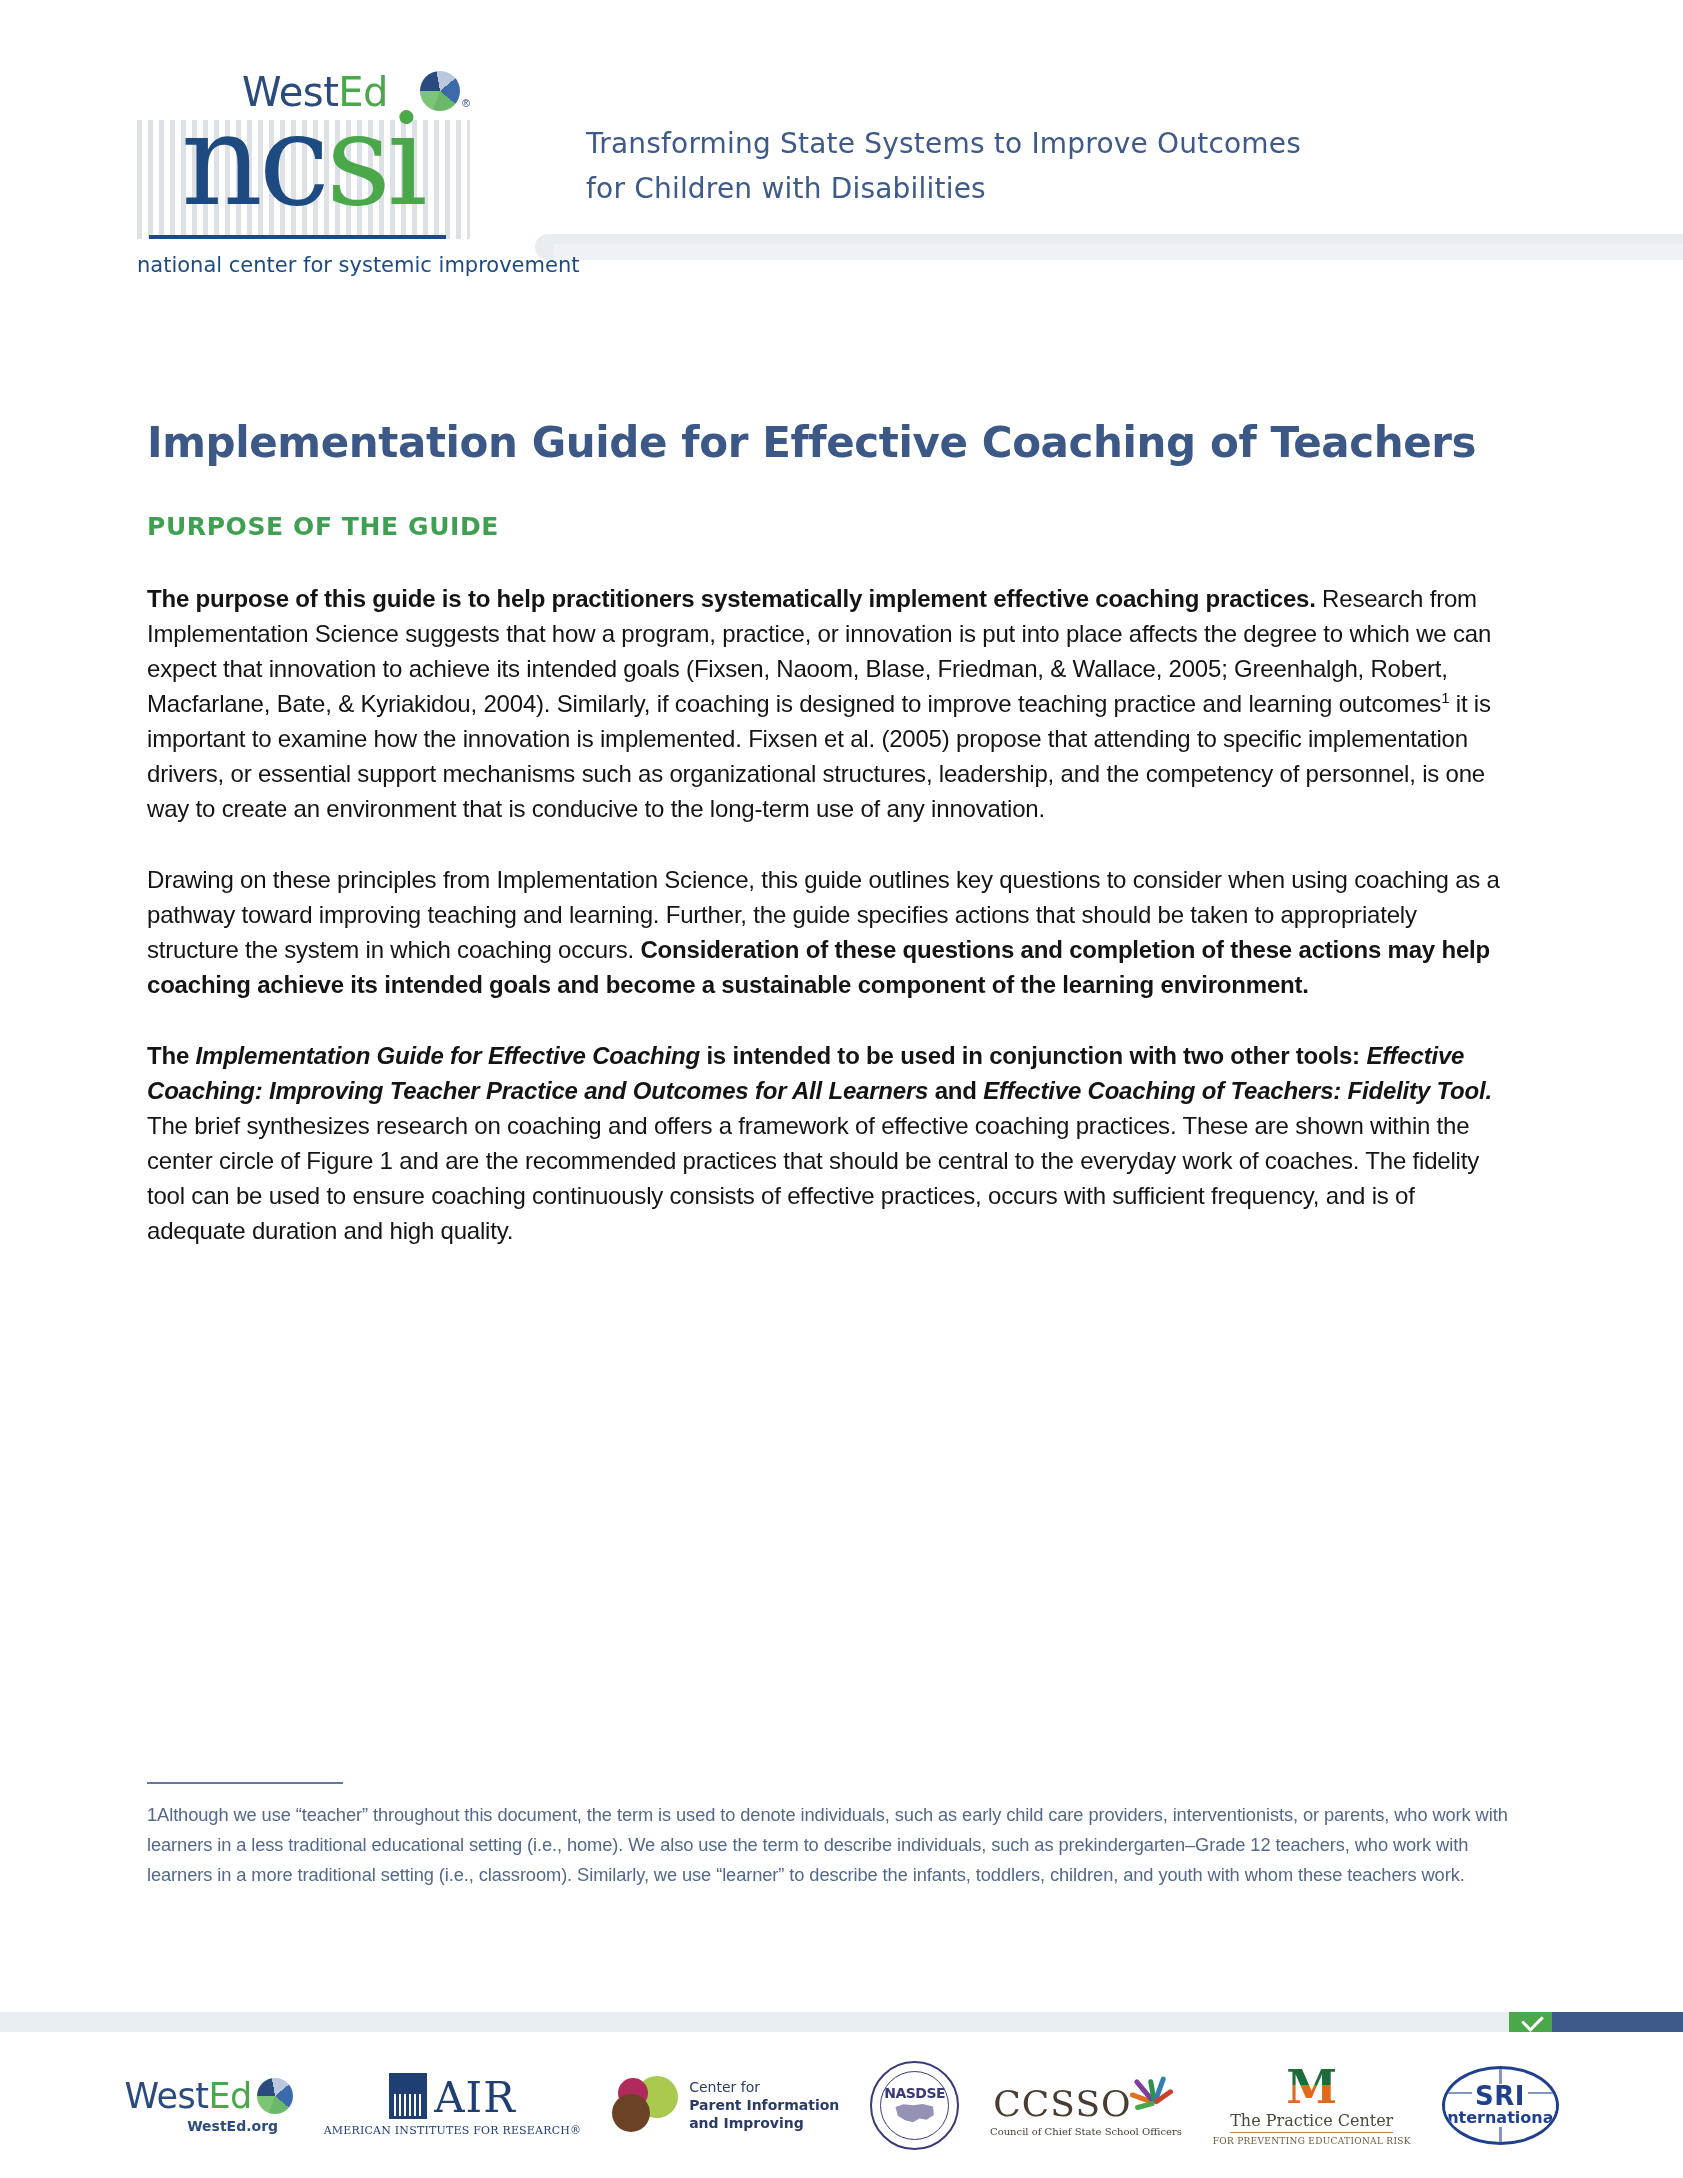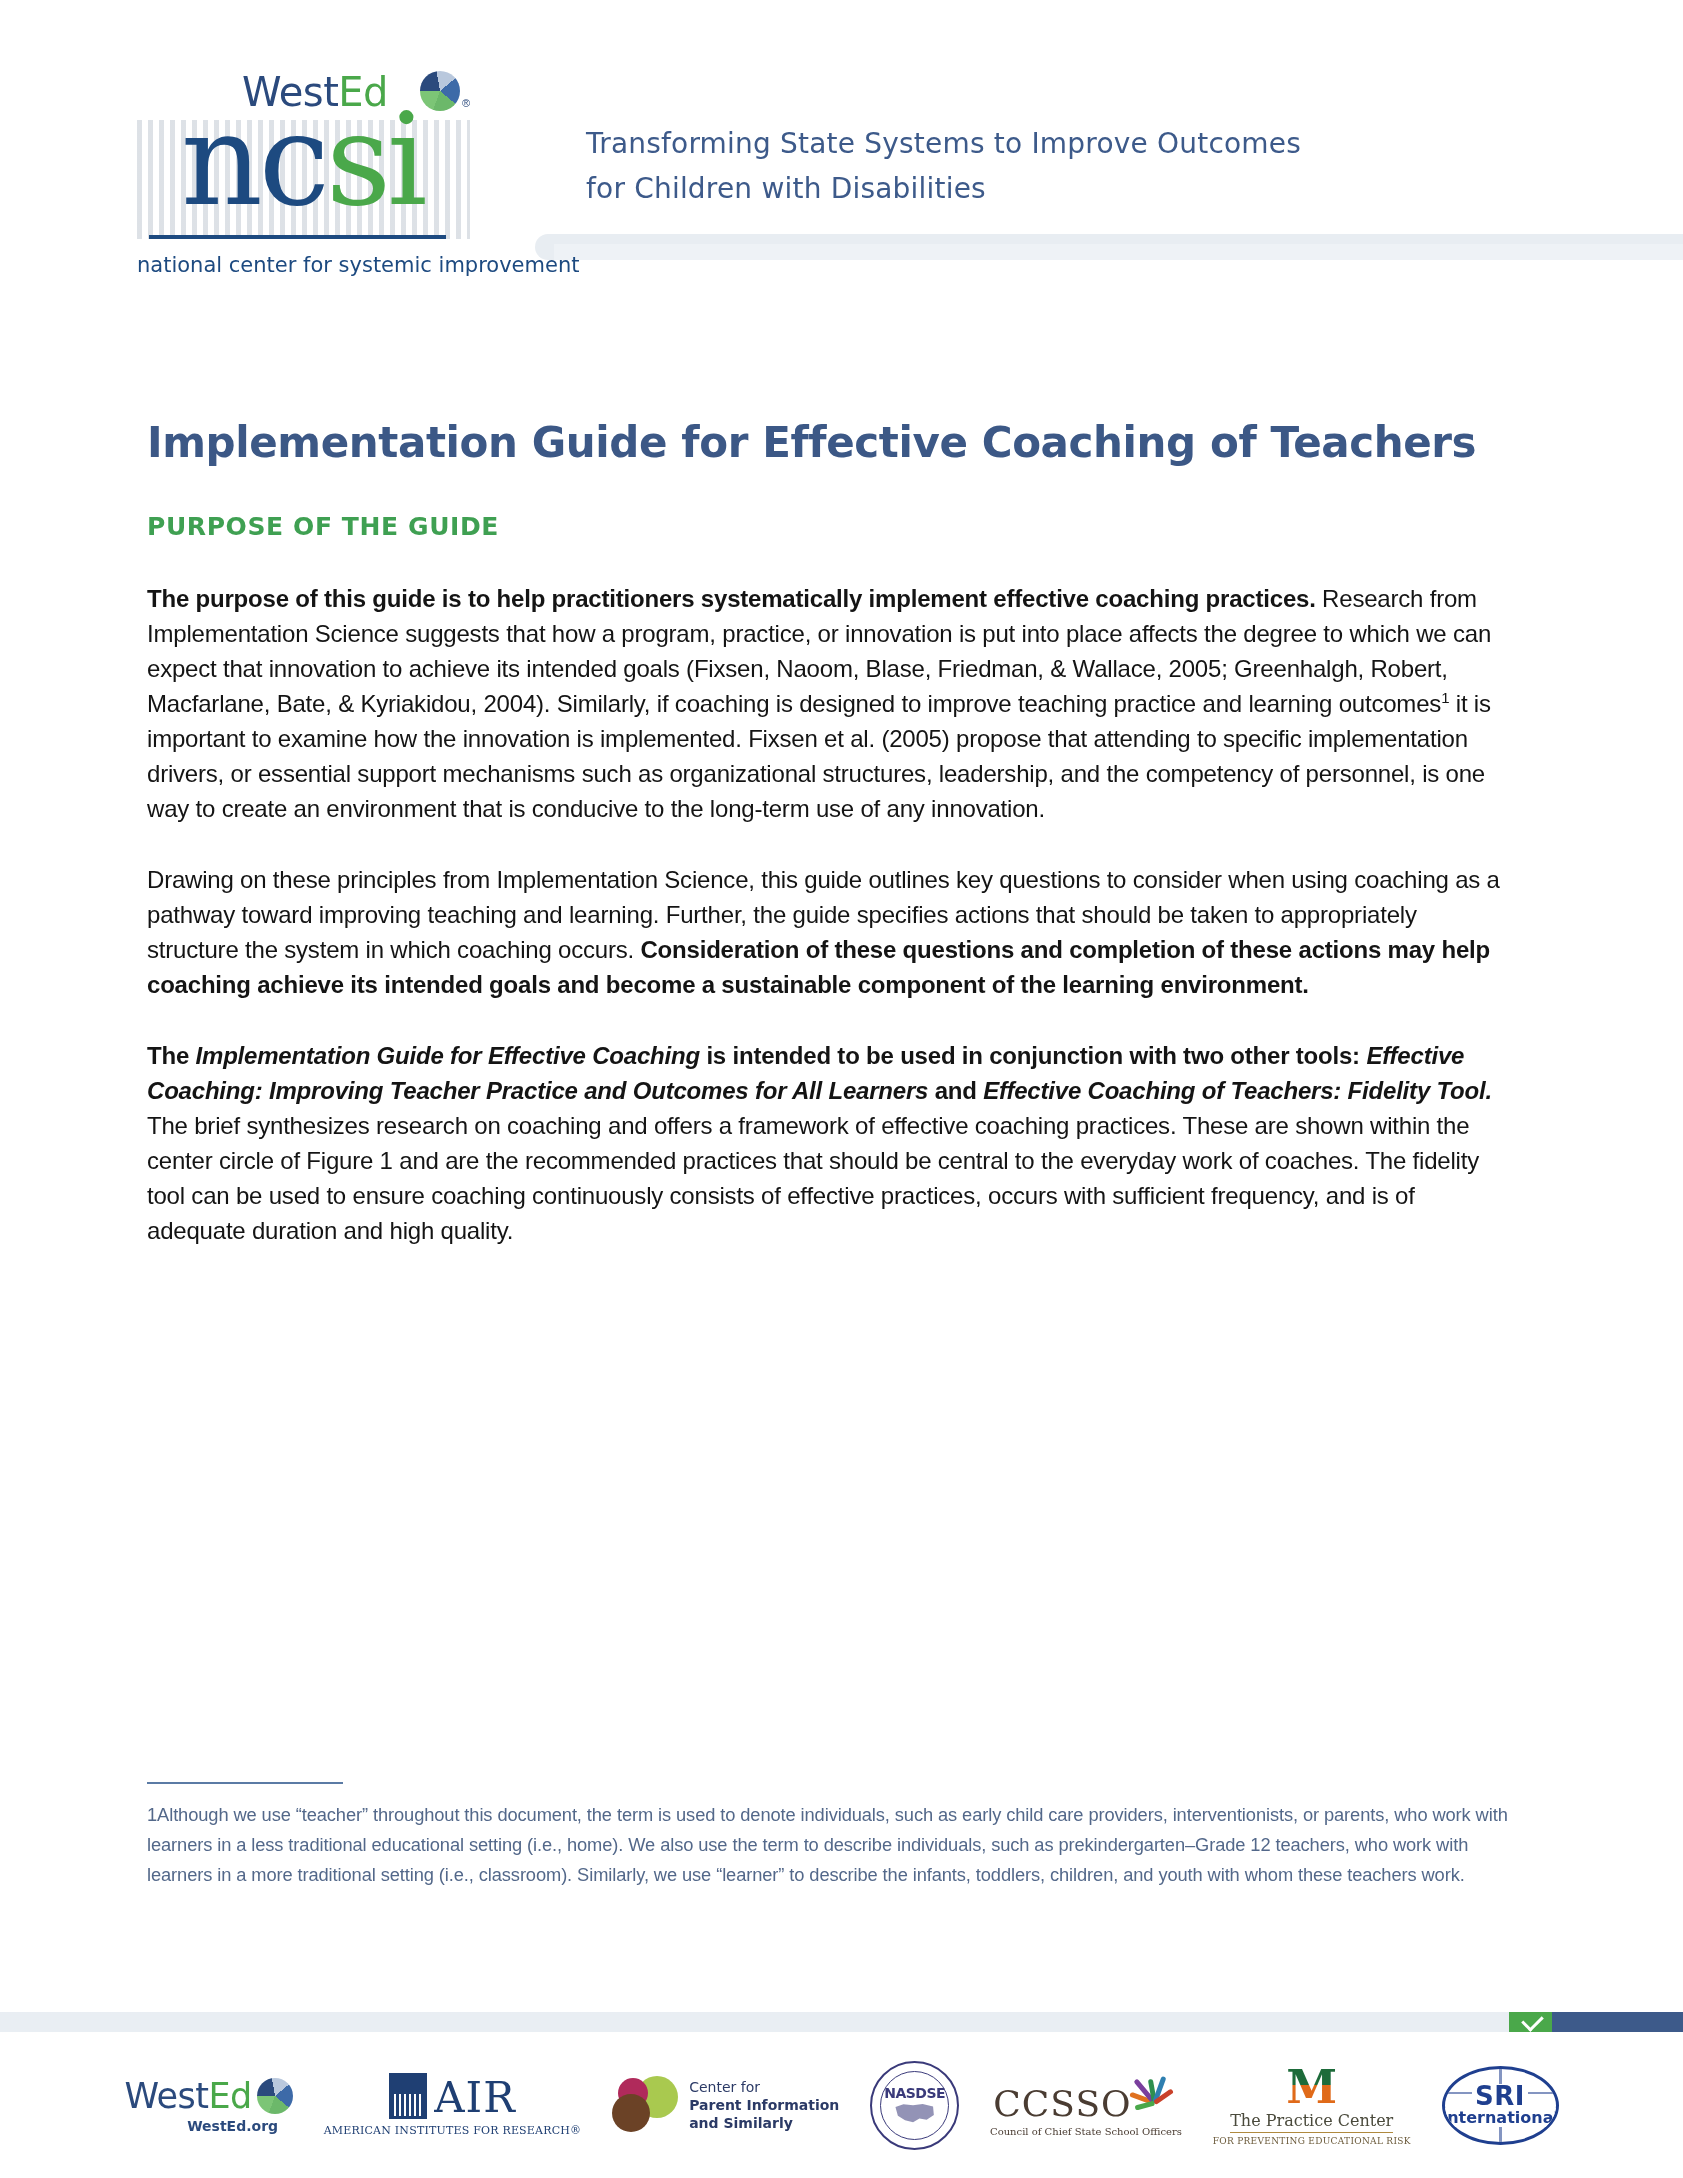--- a/index.html
+++ b/index.html
@@ -540,21 +540,21 @@
       <div class="flogo">
         <div class="f-cpir-row">
           <span class="f-cpir-mark">
             <span class="f-cpir-c1"></span>
             <span class="f-cpir-c2"></span>
             <span class="f-cpir-c3"></span>
           </span>
           <span class="f-cpir-txt">
             <div class="lt">Center for</div>
             <div>Parent Information</div>
-            <div>and Similarly</div>
+            <div>and Improving</div>
           </span>
         </div>
       </div>
 
       <div class="flogo">
         <div class="f-nasdse">
           <div class="f-nasdse-inner">
             <div class="f-nasdse-word">NASDSE</div>
             <div class="f-nasdse-map"></div>
           </div>

